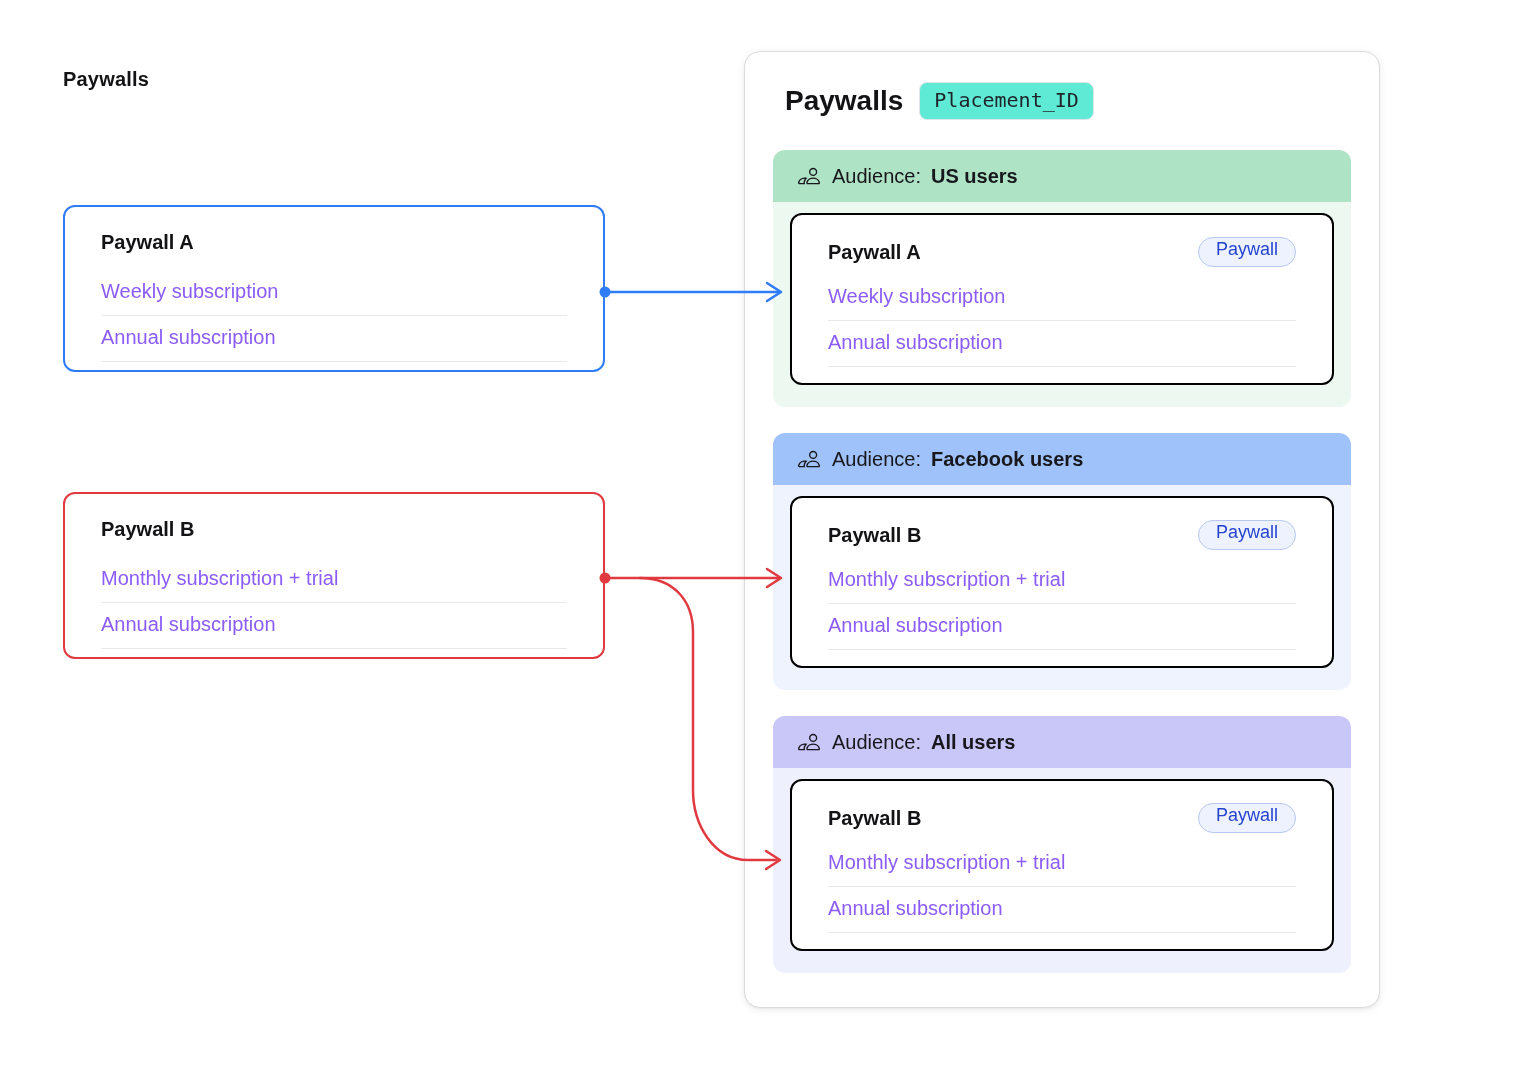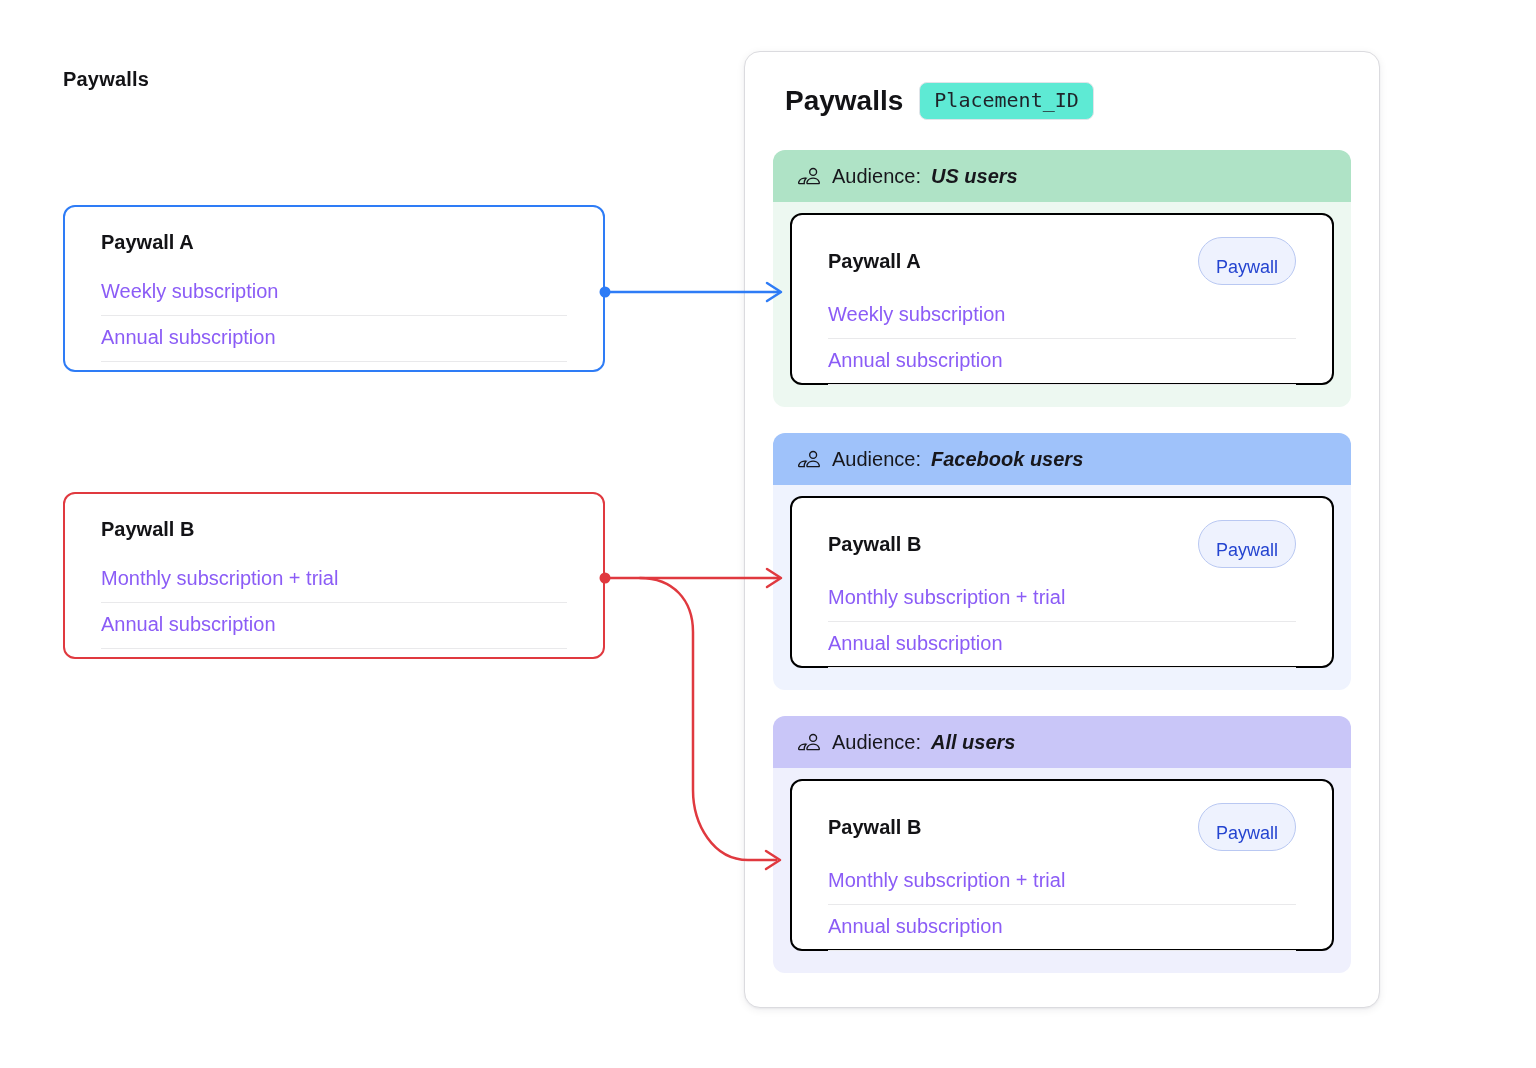--- a/index.html
+++ b/index.html
@@ -40,37 +40,37 @@
     font-size:20px; color:#1F2329; background:#5eead4;
     border:1px solid #E0E4E9; border-radius:8px; padding:5px 14px 7px;
   }
   .sections { padding:30px 28px 0; }
   .audience { margin-bottom:26px; }
   .audience-header {
     height:52px; display:flex; align-items:center; gap:10px;
     padding:0 25px; border-radius:12px 12px 0 0; font-size:20px; color:#17171C;
   }
   .aud-label { margin-left:2px; }
-  .aud-name { font-weight:bold;font-style:italic; }
+  .aud-name { font-weight:bold; }
   .audience-body { padding:11px 17px 22px; border-radius:0 0 12px 12px; }
   .audience-1 .audience-header { background:var(--aud1-header); }
   .audience-1 .audience-body   { background:var(--aud1-body); }
   .audience-2 .audience-header { background:var(--aud2-header); }
   .audience-2 .audience-body   { background:var(--aud2-body); }
   .audience-3 .audience-header { background:var(--aud3-header); }
   .audience-3 .audience-body   { background:var(--aud3-body); }
   .pw-card {
     background:#fff; border:2px solid; border-radius:12px;
     padding:22px 36px 0; height:172px;
   }
   .pw-title-row { display:flex; justify-content:space-between; align-items:center; margin-bottom:8px; }
   .pill {
     font-size:18px; font-weight:500; color:var(--badge-text);
     background:var(--badge-bg); border:1.5px solid var(--badge-border);
-    border-radius:999px; padding:18px 17px 5px; line-height:1.3;
+    border-radius:999px; padding:0 17px 5px; line-height:1.3;
   }
   .people-icon { flex:0 0 auto; }
   
   .connectors {
     position:absolute; left:0; top:0; width:1536px; height:1068px;
     pointer-events:none; z-index:10;
   }
   .connectors path { fill:none; stroke-width:2.5; stroke-linecap:round; stroke-linejoin:round; }
   .blue-conn path { stroke:var(--blue-accent); }
   .blue-conn circle { fill:var(--blue-accent); }

